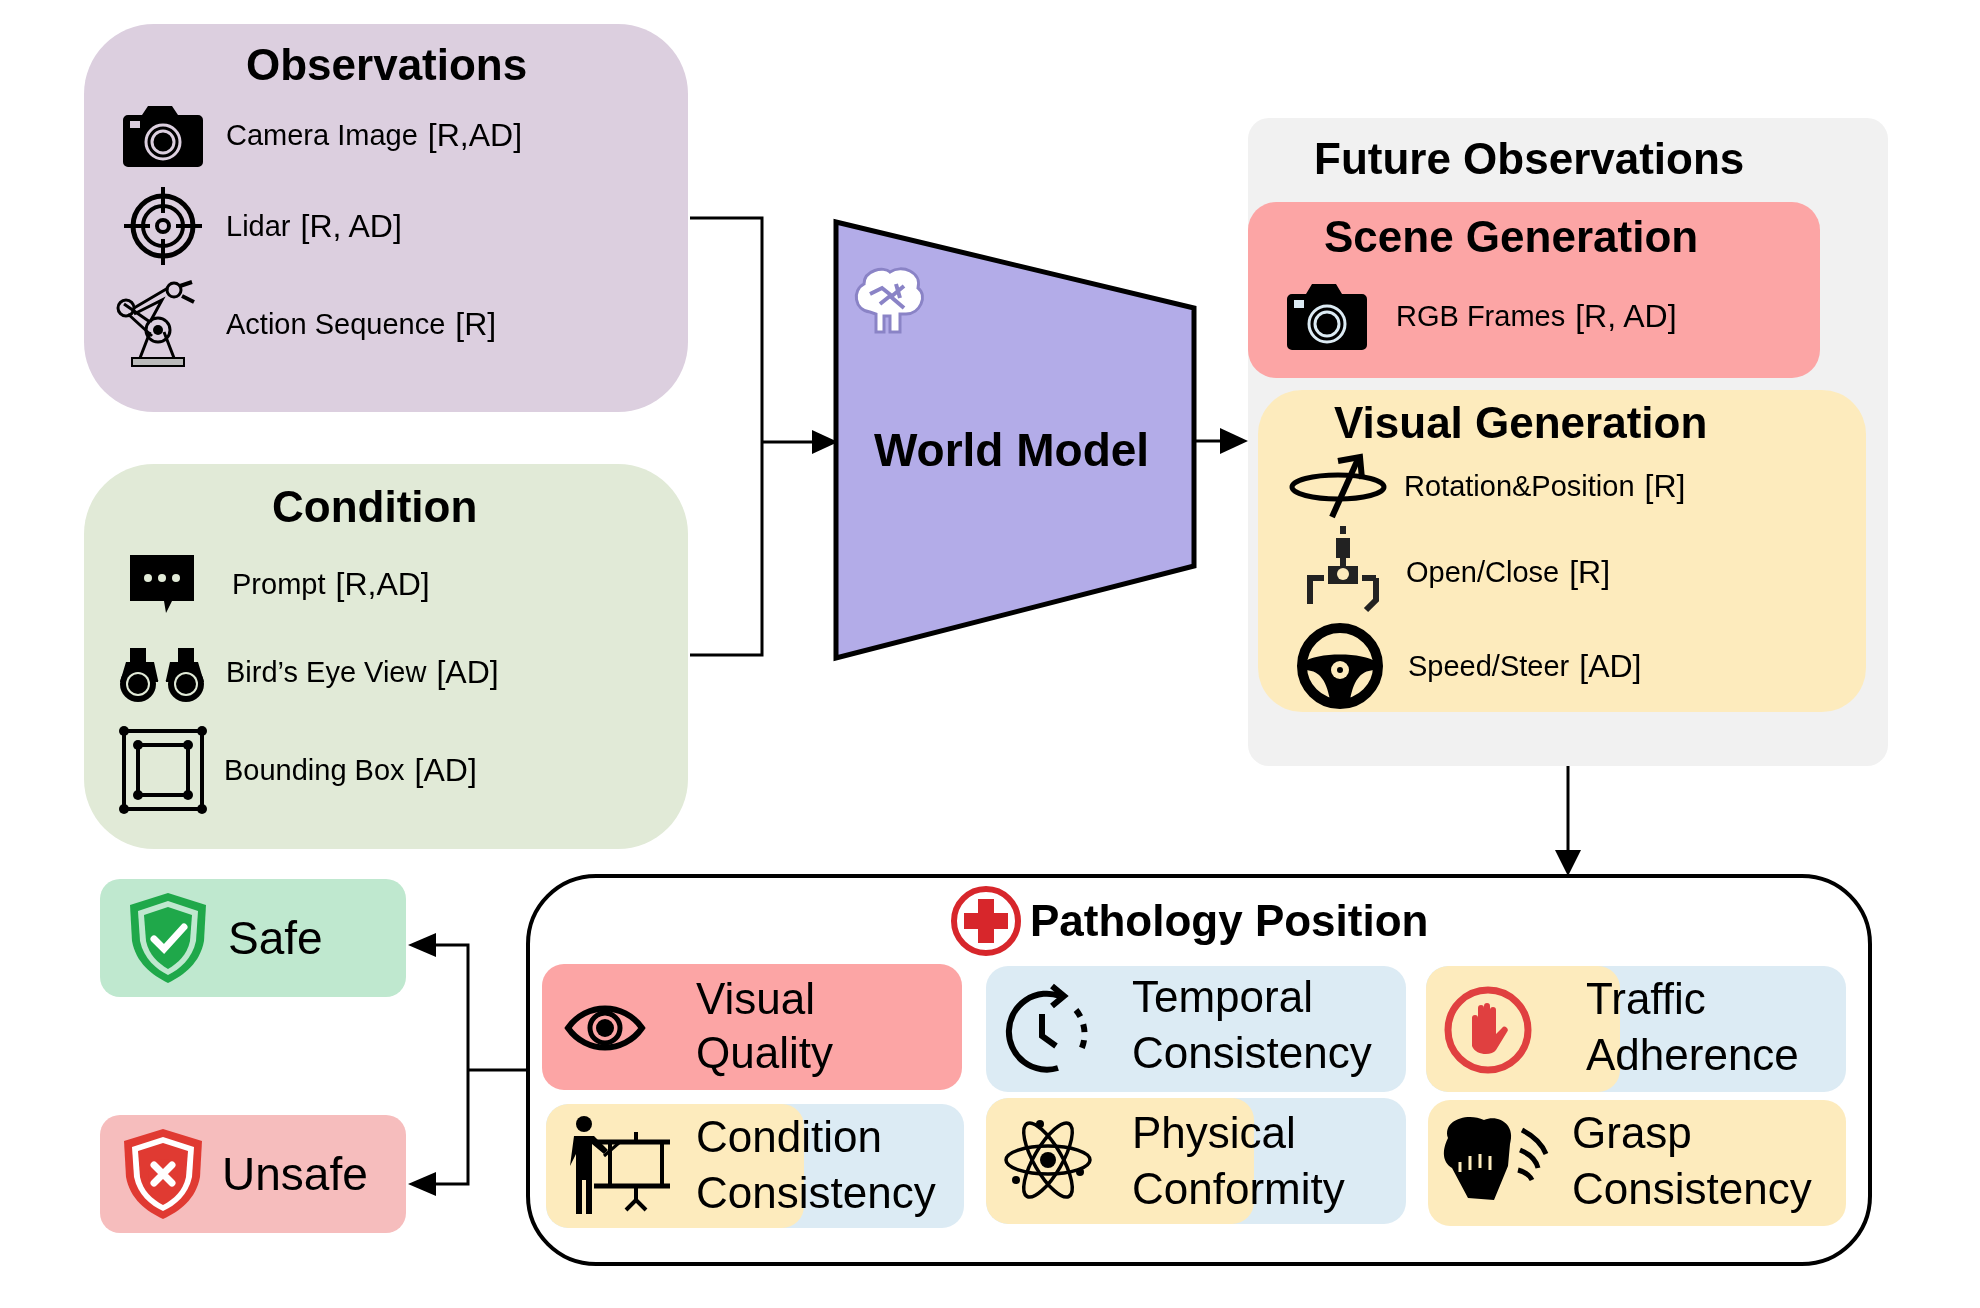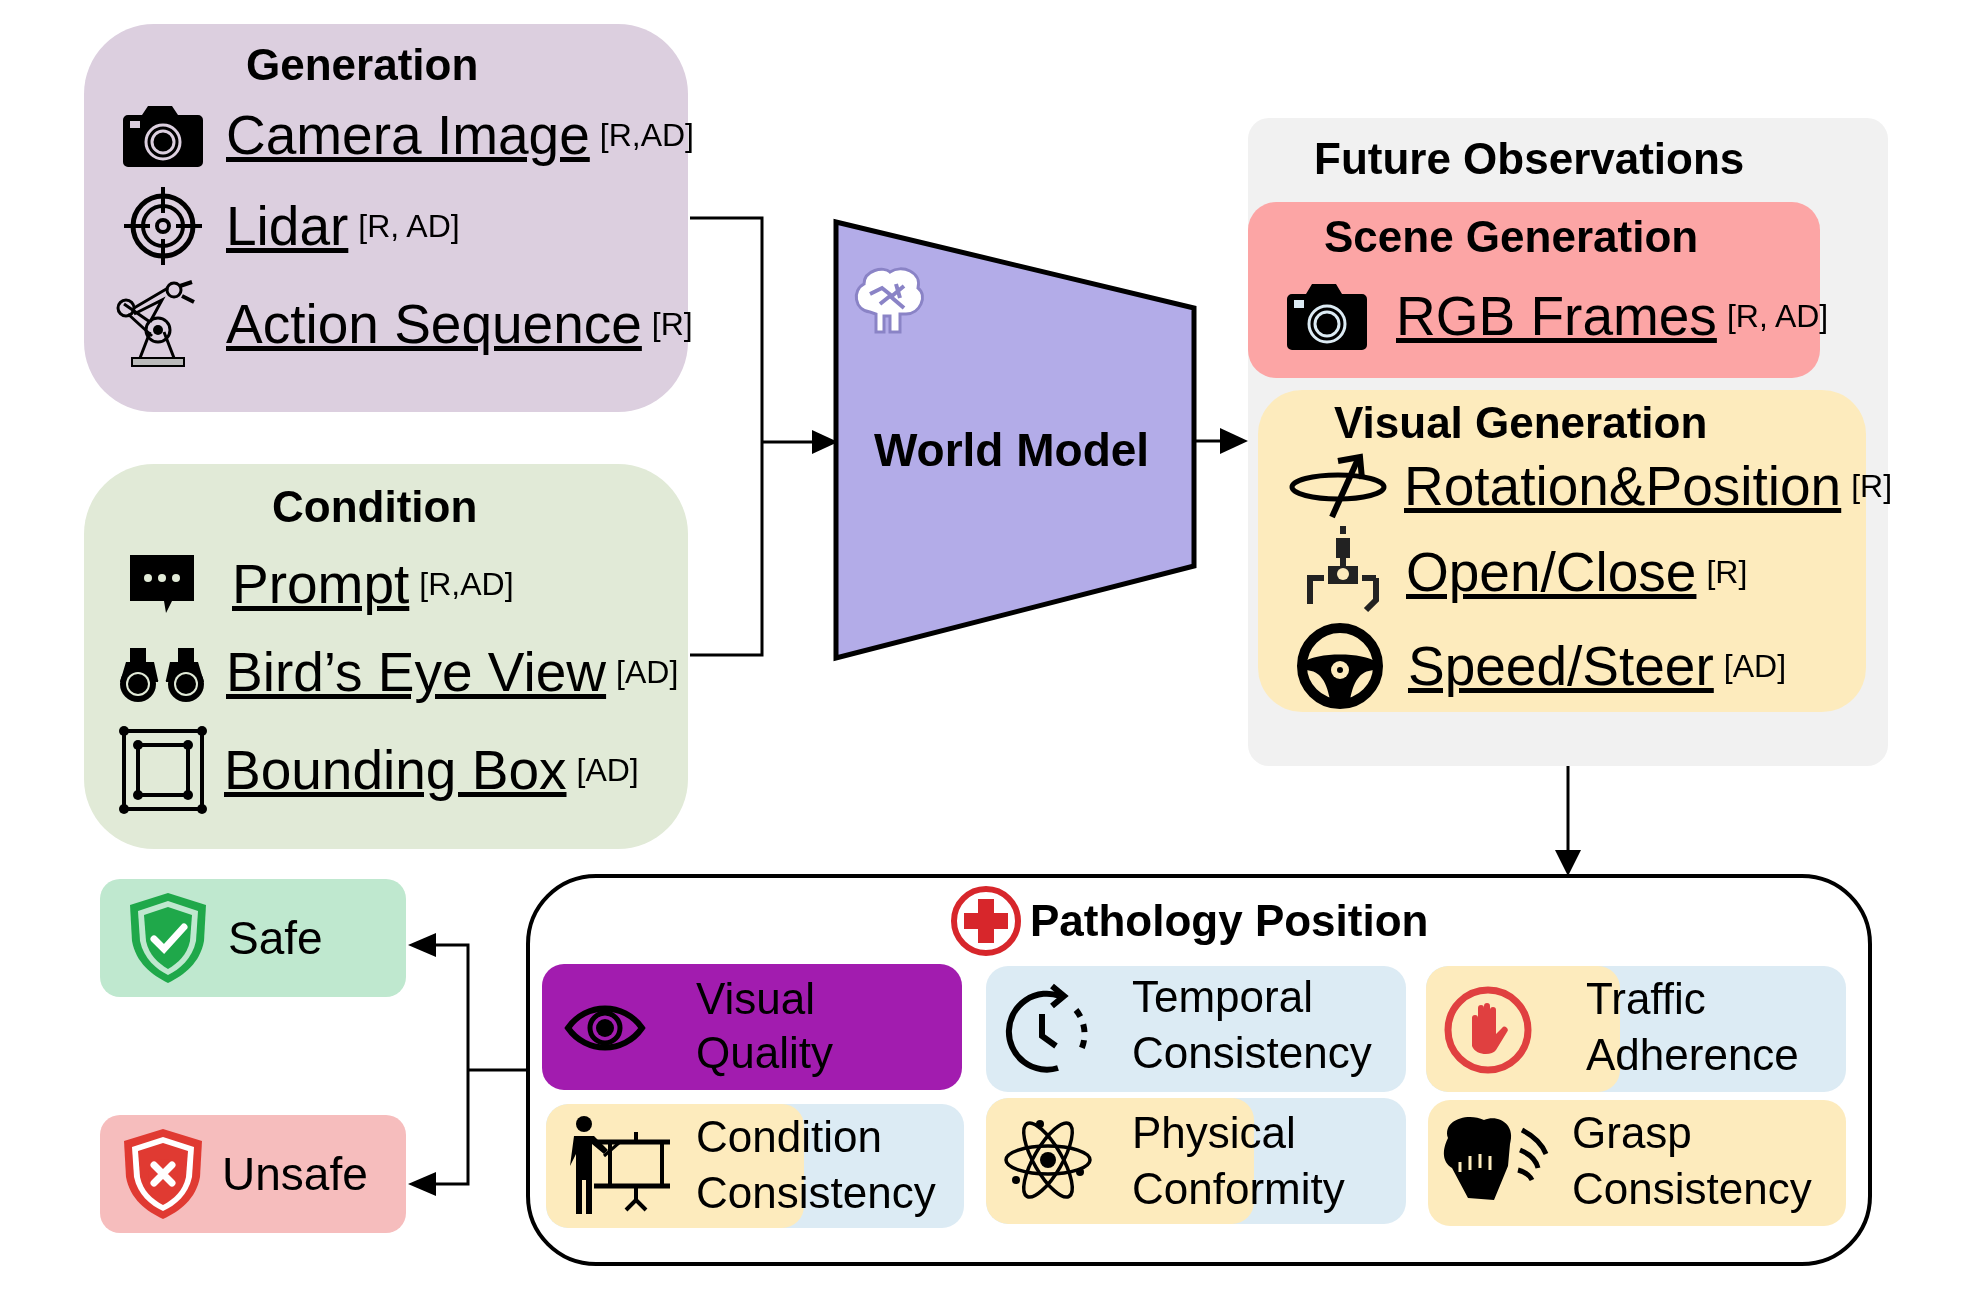--- a/index.html
+++ b/index.html
@@ -1,21 +1,21 @@
 <!DOCTYPE html>
 <html><head>
 <meta charset="utf-8">
 <style>
   html,body{margin:0;padding:0;background:#ffffff;}
   body{width:1980px;height:1308px;position:relative;overflow:hidden;font-family:"Liberation Sans",sans-serif;color:#000;}
   .abs{position:absolute;}
   .panel{position:absolute;border-radius:60px;}
   .title{position:absolute;font-weight:bold;font-size:44px;white-space:nowrap;}
   .row{position:absolute;display:flex;align-items:center;white-space:nowrap;}
-  .row .lbl{font-size:55px;text-decoration:underline;}
+  .row .lbl{font-size:29px;}
   .row .tag{font-size:32px;margin-left:10px;}
   .icon{display:inline-block;flex:none;}
   svg{display:block;}
   .crit{position:absolute;border-radius:22px;overflow:hidden;}
   .crit .txt{position:absolute;font-size:44px;line-height:54px;white-space:nowrap;}
   .result{position:absolute;border-radius:20px;display:flex;align-items:center;}
   .result .lbl{font-size:46px;}
 </style>
 </head>
 <body>
@@ -38,21 +38,21 @@
   <line x1="1568" y1="765" x2="1568" y2="850" stroke="#000" stroke-width="3"></line>
   <path d="M1555,850 L1568,876 L1581,850 z" fill="#000"></path>
 
   <line x1="528" y1="1070" x2="468" y2="1070" stroke="#000" stroke-width="3"></line>
   <polyline points="436,945 468,945 468,1184 436,1184" fill="none" stroke="#000" stroke-width="3"></polyline>
   <path d="M436,933 L408,945 L436,957 z" fill="#000"></path>
   <path d="M436,1172 L408,1184 L436,1196 z" fill="#000"></path>
 </svg>
 
 <div class="panel" style="left:84px;top:24px;width:604px;height:388px;background:#dccfdf;border-radius:70px;">
-  <div class="title" style="left:162px;top:16px;">Generation</div>
+  <div class="title" style="left:162px;top:16px;">Observations</div>
 
   <div class="row" style="left:38px;top:72px;height:78px;">
     <span class="icon" style="width:82px;">
       <svg width="82" height="66" viewBox="0 0 82 66">
           <path d="M26 4 h24 l6 9 h20 a5 5 0 0 1 5 5 v42 a5 5 0 0 1 -5 5 h-70 a5 5 0 0 1 -5 -5 v-42 a5 5 0 0 1 5 -5 h14z" fill="#000"></path>
           <rect x="8" y="19" width="10" height="7" fill="#dccfdf"></rect>
           <circle cx="41" cy="40" r="17" fill="none" stroke="#dccfdf" stroke-width="3"></circle>
           <circle cx="41" cy="40" r="11" fill="none" stroke="#dccfdf" stroke-width="3"></circle>
         </svg>
     </span>
@@ -231,21 +231,21 @@
 <div class="row" style="left:950px;top:886px;height:70px;">
   <span class="icon" style="width:72px;">
     <svg width="72" height="72" viewBox="0 0 72 72">
         <circle cx="36" cy="36" r="32" fill="#fff" stroke="#d7262b" stroke-width="6"></circle>
         <path d="M28 14 h16 v14 h14 v16 h-14 v14 h-16 v-14 h-14 v-16 h14z" fill="#d7262b"></path>
       </svg>
   </span>
   <span style="font-weight:bold;font-size:44px;margin-left:8px;">Pathology Position</span>
 </div>
 
-<div class="crit" style="left:542px;top:964px;width:420px;height:126px;background:#a21caf;">
+<div class="crit" style="left:542px;top:964px;width:420px;height:126px;background:#fca5a5;">
   <span class="abs" style="left:22px;top:34px;">
     <svg width="82" height="60" viewBox="0 0 82 60">
         <path d="M4 30 C22 4 60 4 78 30 C60 56 22 56 4 30 Z" fill="none" stroke="#000" stroke-width="6"></path>
         <circle cx="41" cy="30" r="15" fill="none" stroke="#000" stroke-width="5"></circle>
         <circle cx="41" cy="30" r="9" fill="#000"></circle>
       </svg>
   </span>
   <div class="txt" style="left:154px;top:8px;">Visual</div>
   <div class="txt" style="left:154px;top:62px;">Quality</div>
 </div>

